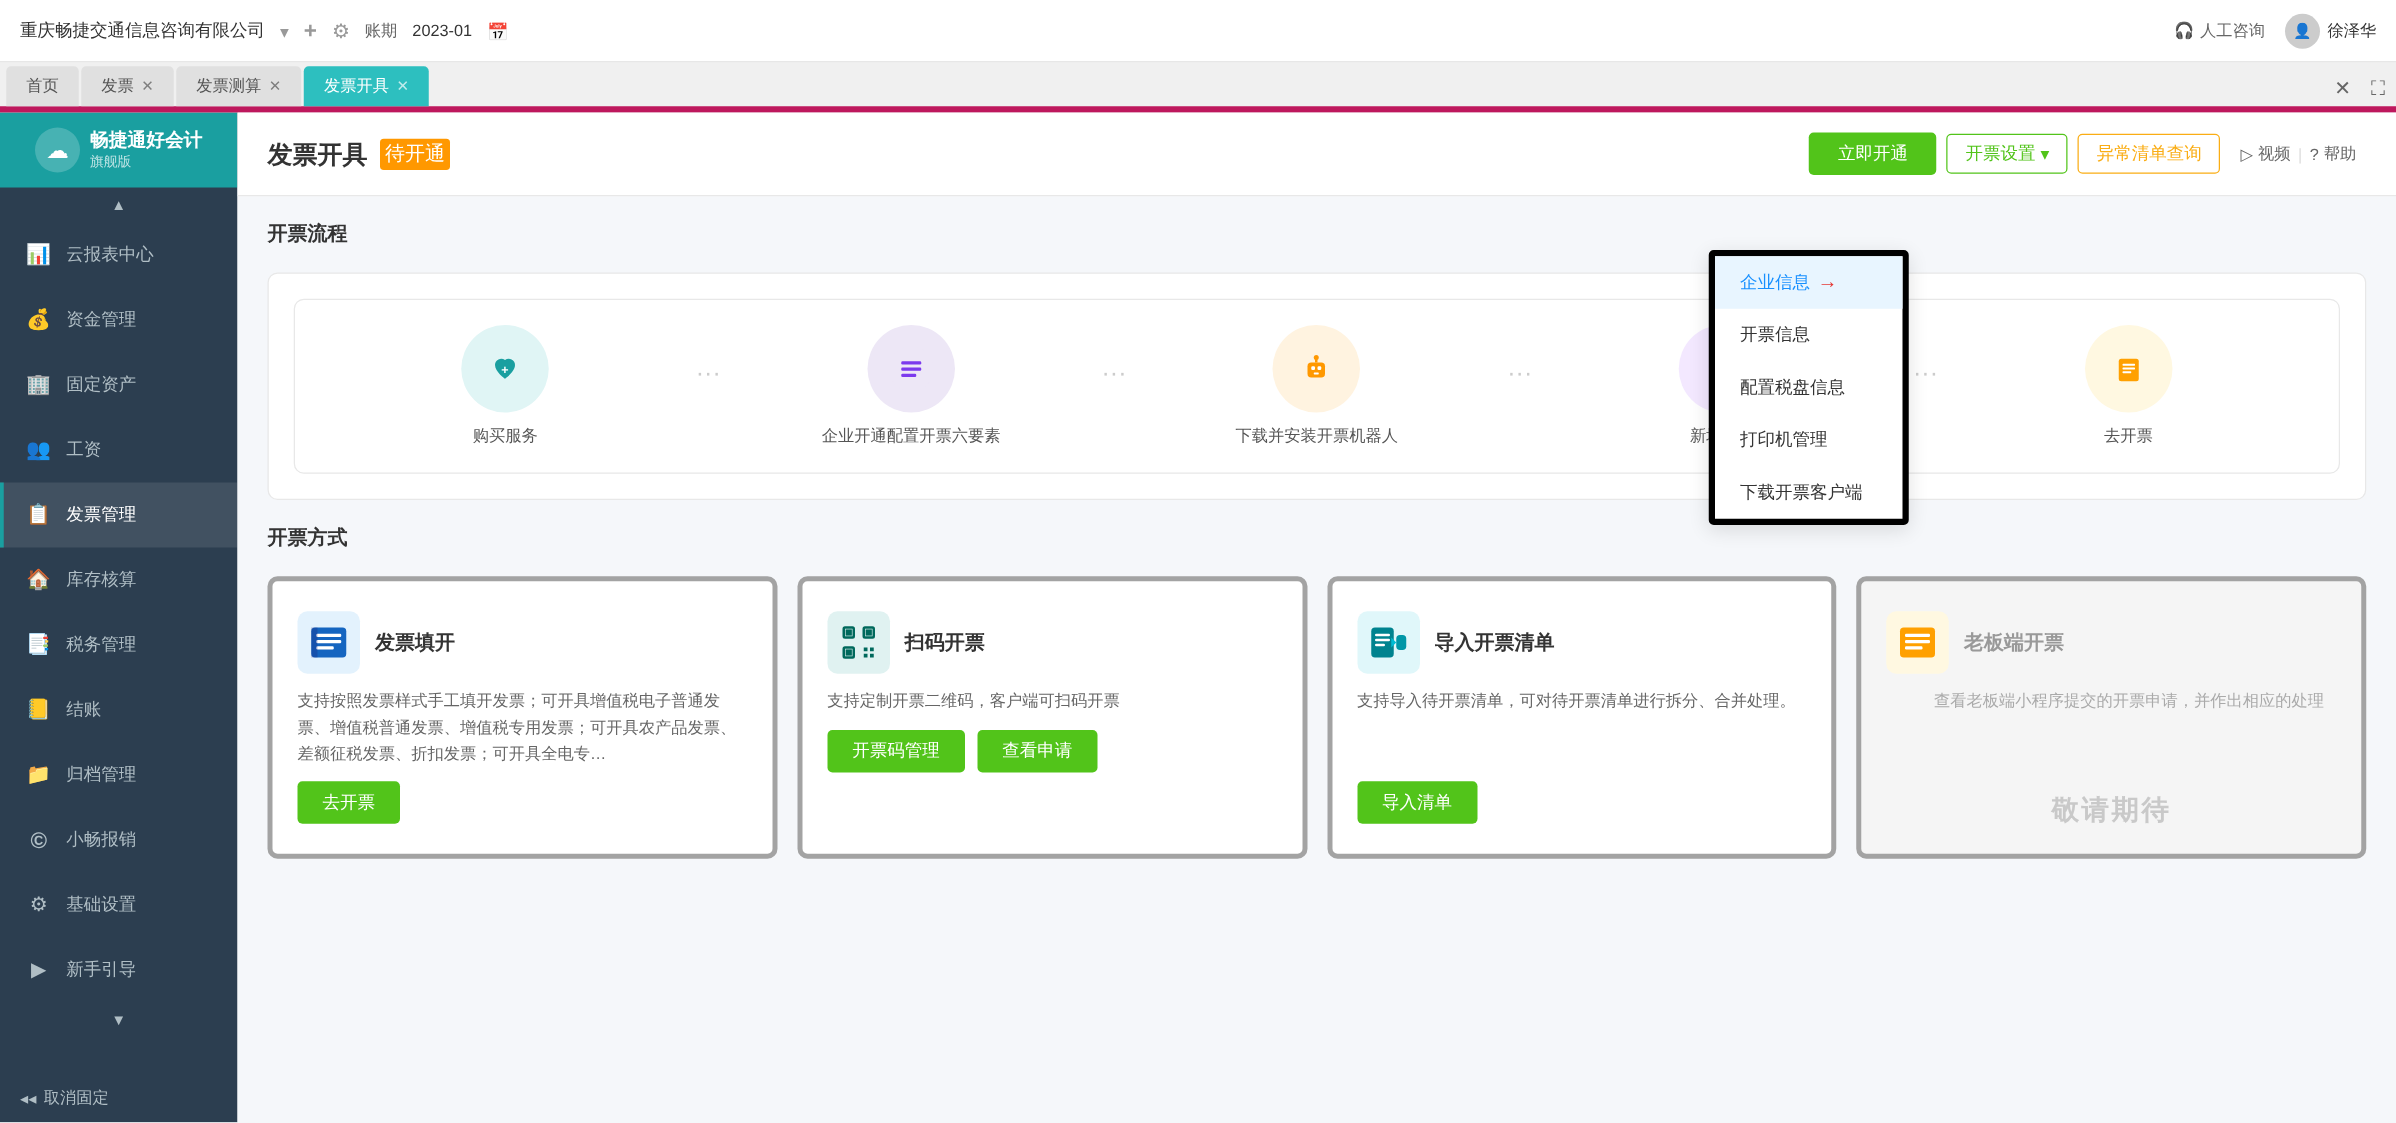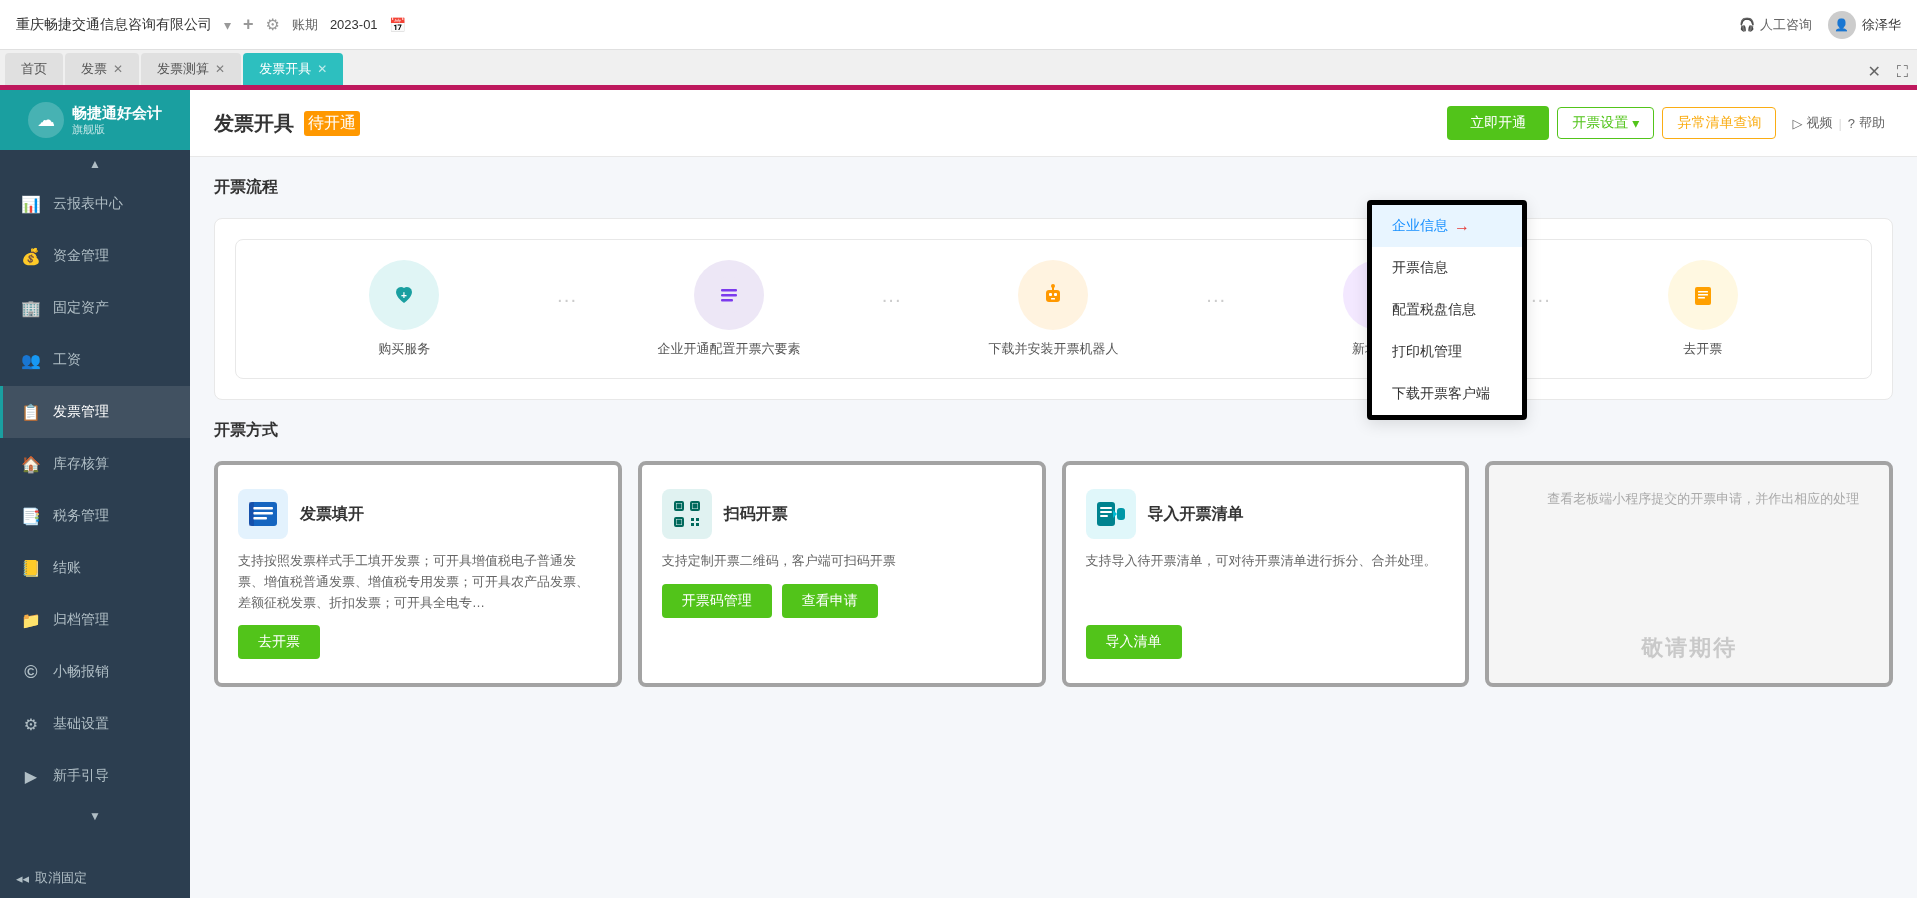--- a/index.html
+++ b/index.html
@@ -727,20 +727,31 @@
                 <polygon points="22,16 18,12 18,20" fill="#00bcd4"></polygon>
               </svg>
             </div>
             <span class="method-title">导入开票清单</span>
           </div>
           <p class="method-desc">支持导入待开票清单，可对待开票清单进行拆分、合并处理。</p>
           <button class="method-btn">导入清单</button>
         </div>
 
         <div class="method-card disabled">
+          <div class="method-card-header">
+            <div class="method-icon" style="background:#fff8e1;color:#ffa000;">
+              <svg width="32" height="32" viewBox="0 0 32 32">
+                <rect x="2" y="4" width="28" height="24" rx="3" fill="#ffa000"></rect>
+                <rect x="6" y="9" width="20" height="2.5" rx="1" fill="#fff"></rect>
+                <rect x="6" y="14" width="20" height="2.5" rx="1" fill="#fff"></rect>
+                <rect x="6" y="19" width="14" height="2.5" rx="1" fill="#fff"></rect>
+              </svg>
+            </div>
+            <span class="method-card-title-gray">老板端开票</span>
+          </div>
           <p class="method-desc-gray">查看老板端小程序提交的开票申请，并作出相应的处理</p>
           <div class="disabled-overlay">敬请期待</div>
         </div>
 
       </div>
     </div>
 
   </div>
 </div>
 

